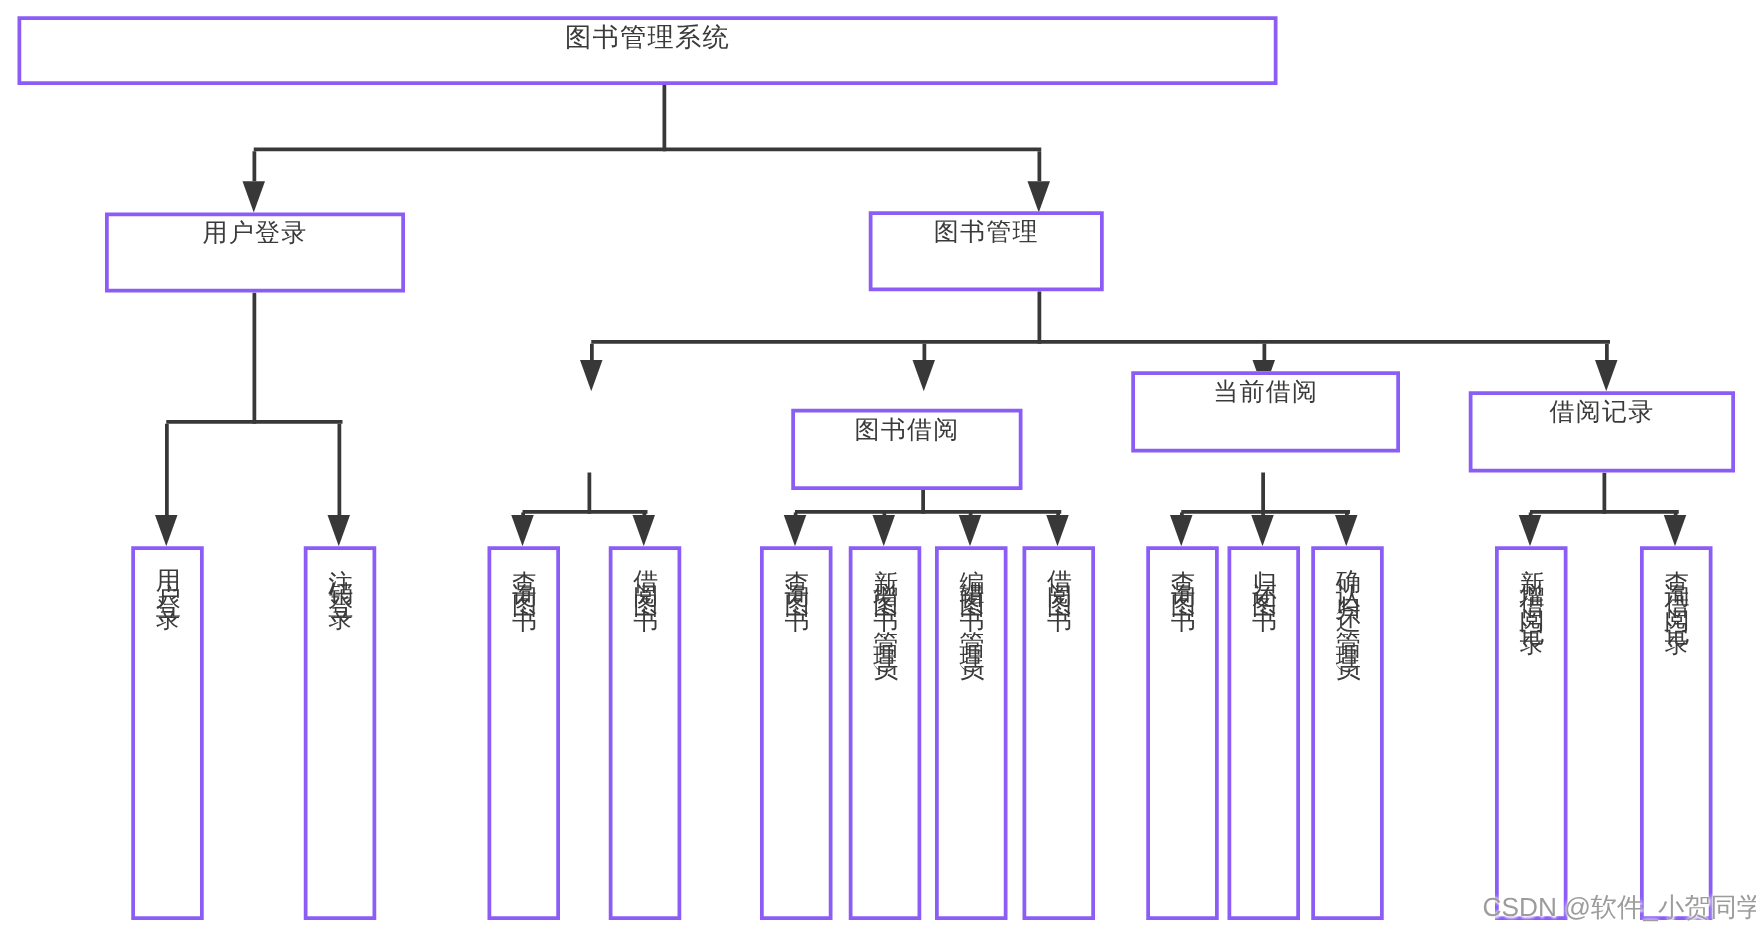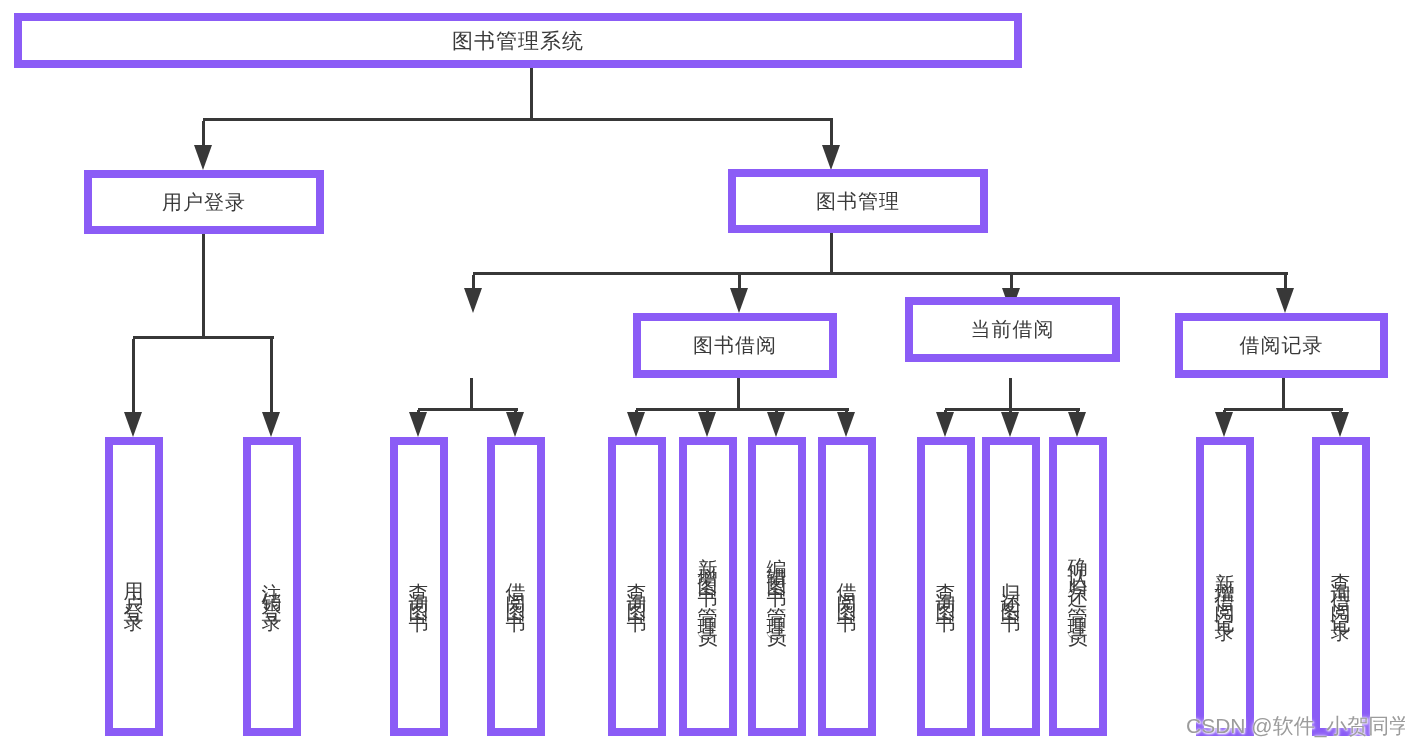--- a/index.html
+++ b/index.html
@@ -3,21 +3,21 @@
 <meta charset="utf-8">
 <style>
   html,body{margin:0;padding:0;background:#ffffff;}
   .canvas{
     position:relative;width:1405px;height:747px;background:#ffffff;overflow:hidden;
     font-family:"Liberation Sans","DejaVu Sans",sans-serif;color:#3a3a3a;
   }
   
   .b{
     position:absolute;box-sizing:border-box;background:#ffffff;
-    border:8px solid #8b5cf6;display:flex;align-items:center;justify-content:center;
+    border:3px solid #8b5cf6;display:flex;justify-content:center;
     z-index:2;
   }
   .hlabel{font-size:20px;letter-spacing:1px;color:#3a3a3a;white-space:nowrap;}
   .root .hlabel{font-size:21px;}
   
   .leaf{z-index:2;}
   .vtext{
     writing-mode:vertical-rl;text-orientation:mixed;
     font-size:20px;letter-spacing:10px;color:#3a3a3a;line-height:1;
   }
@@ -46,37 +46,37 @@
   </div>
 
   <div class="vl" style="left:530px;top:68px;height:53px"></div>
   <div class="hl" style="left:203px;top:118px;width:630px"></div>
   <div class="ar" style="left:202px;top:121px;height:24px"></div>
   <div class="ar" style="left:830px;top:121px;height:24px"></div>
 
   <div class="b" style="left:84px;top:170px;width:240px;height:64px">
     <span class="hlabel">用户登录</span>
   </div>
-  <div class="b" style="left:728px;top:169px;width:260px;height:64px">
+  <div class="b" style="left:695px;top:169px;width:188px;height:64px">
     <span class="hlabel">图书管理</span>
   </div>
 
   <div class="vl" style="left:202px;top:234px;height:105px"></div>
   <div class="hl" style="left:133px;top:336px;width:141px"></div>
   <div class="ar" style="left:132px;top:339px;height:73px"></div>
   <div class="ar" style="left:270px;top:339px;height:73px"></div>
 
   <div class="vl" style="left:830px;top:233px;height:42px"></div>
   <div class="hl" style="left:473px;top:272px;width:815px"></div>
   <div class="ar" style="left:472px;top:275px;height:13px"></div>
   <div class="ar" style="left:738px;top:275px;height:13px"></div>
   <div class="ar" style="left:1010px;top:275px;height:13px"></div>
   <div class="ar" style="left:1284px;top:275px;height:13px"></div>
 
-  <div class="b" style="left:633px;top:313px;width:204px;height:65px">
+  <div class="b" style="left:633px;top:327px;width:185px;height:65px">
     <span class="hlabel">图书借阅</span>
   </div>
   <div class="b" style="left:905px;top:297px;width:215px;height:65px">
     <span class="hlabel">当前借阅</span>
   </div>
   <div class="b" style="left:1175px;top:313px;width:213px;height:65px">
     <span class="hlabel">借阅记录</span>
   </div>
 
   <div class="vl" style="left:470px;top:378px;height:33px"></div>

